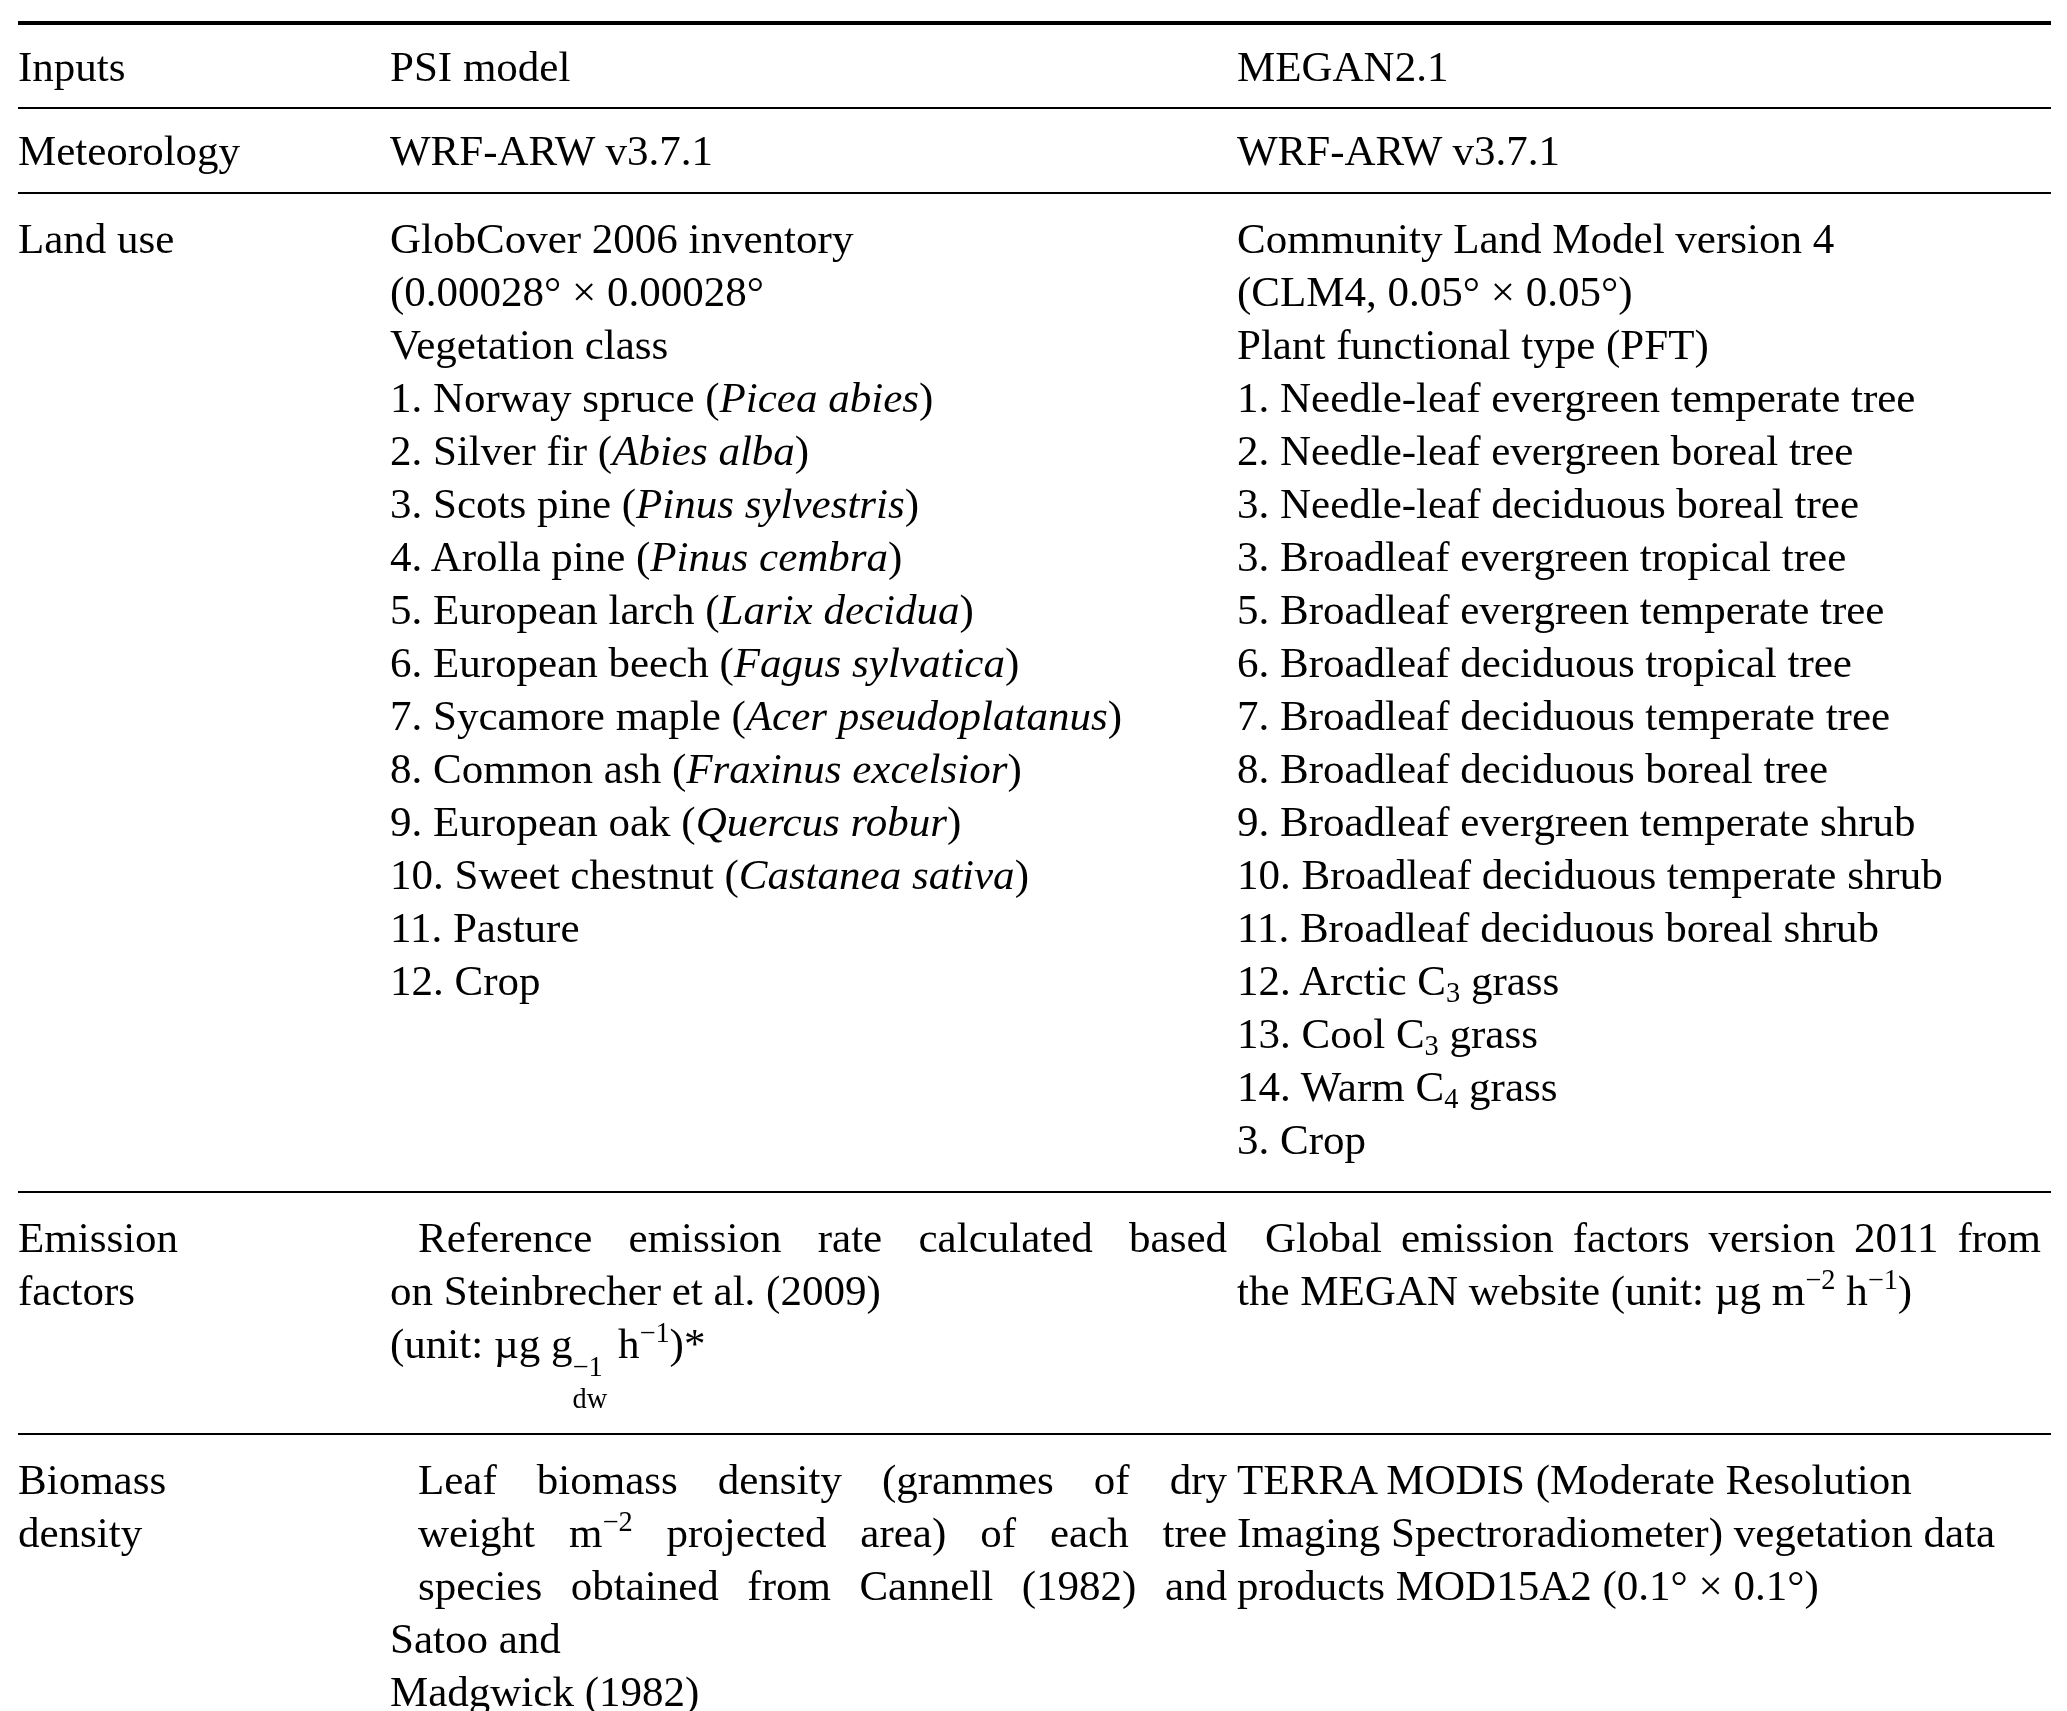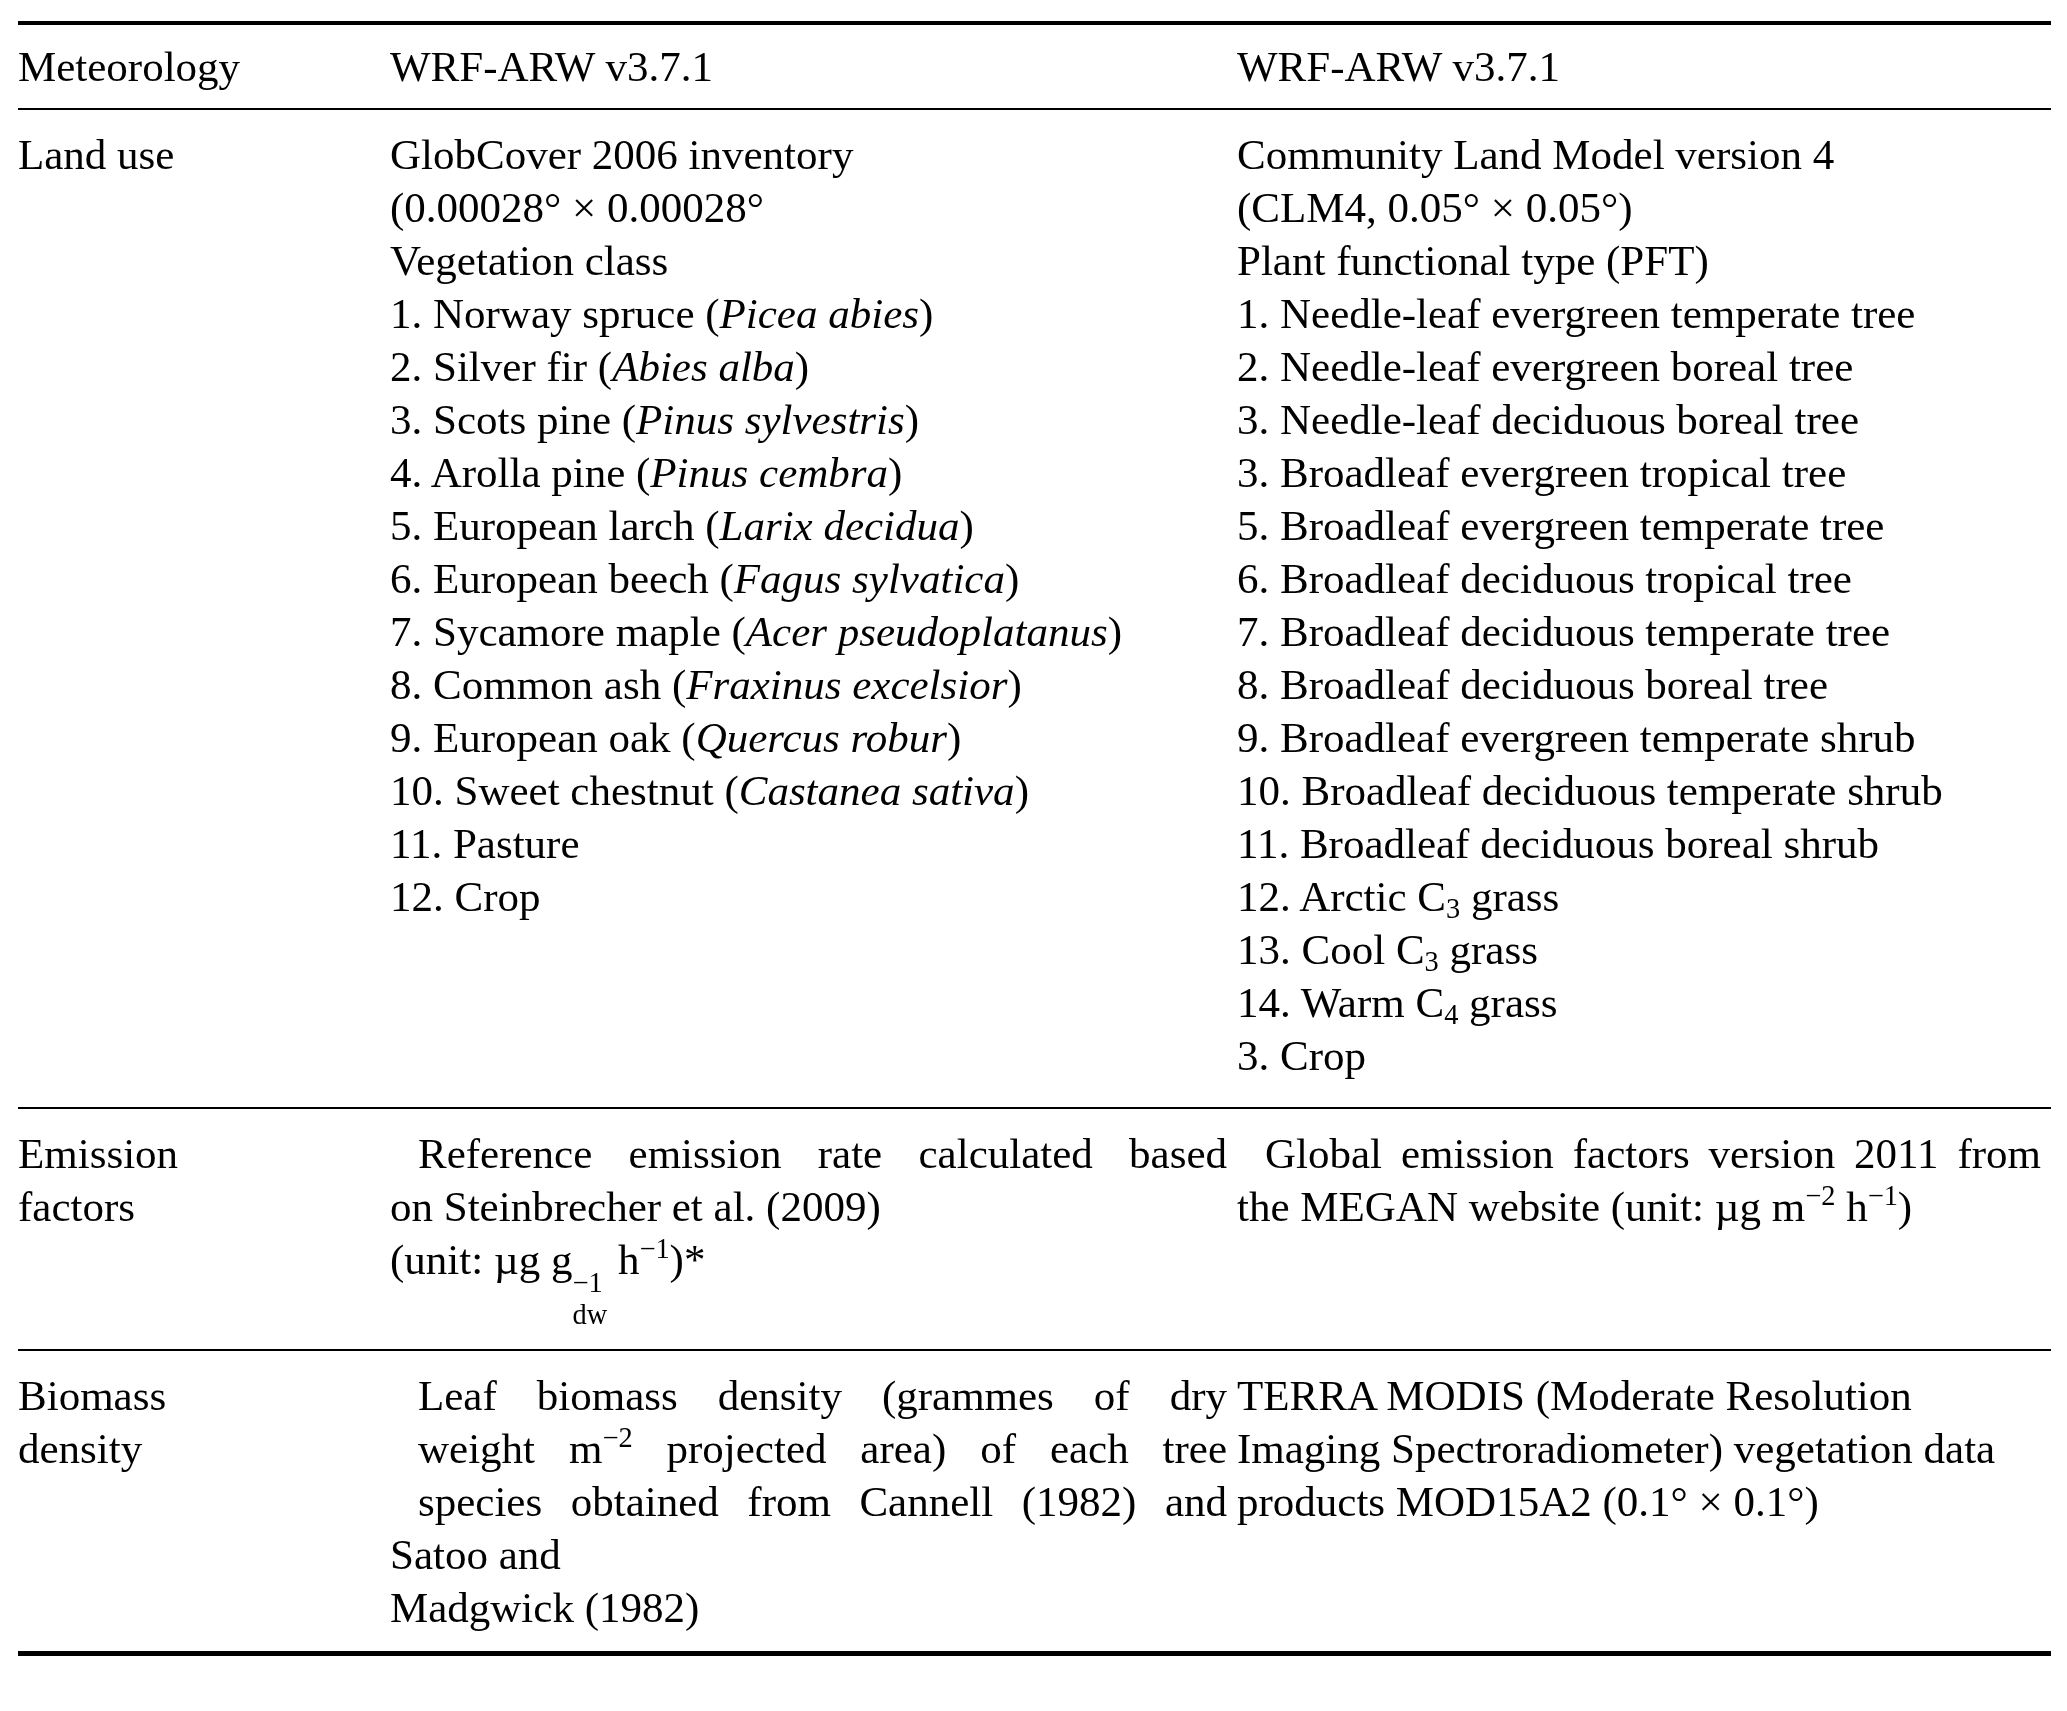--- a/index.html
+++ b/index.html
@@ -61,20 +61,25 @@
 </head>
 <body>
 
 <table class="paper-table">
   <colgroup>
     <col class="c1">
     <col class="c2">
     <col class="c3">
   </colgroup>
   <tbody>
+    <tr class="rule">
+      <th class="col1">Inputs</th>
+      <th class="col2">PSI model</th>
+      <th class="col3">MEGAN2.1</th>
+    </tr>
     <tr class="rule row-meteorology">
       <td class="col1">
           <div class="ln">Meteorology</div>
         </td>
       <td class="col2">
           <div class="ln">WRF-ARW v3.7.1</div>
         </td>
       <td class="col3">
           <div class="ln">WRF-ARW v3.7.1</div>
         </td>

